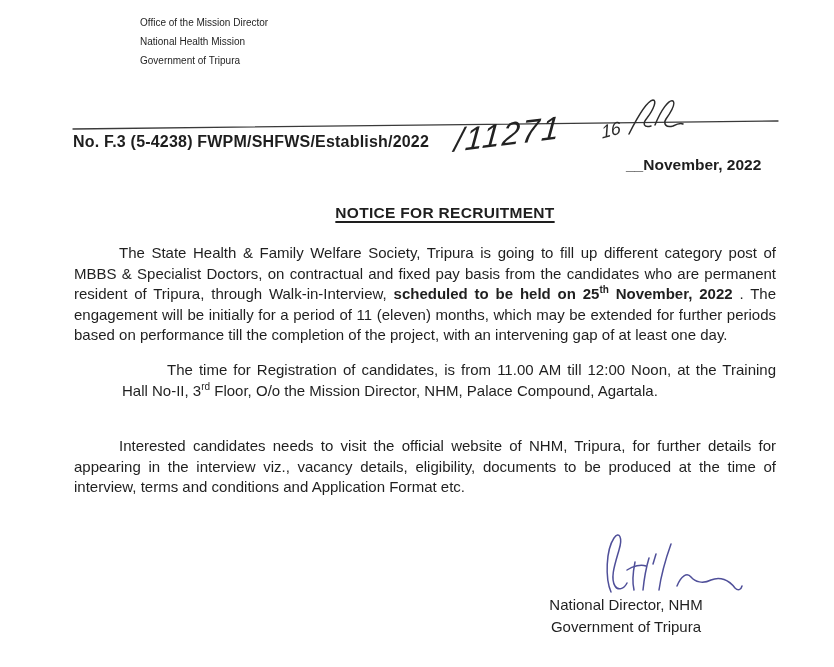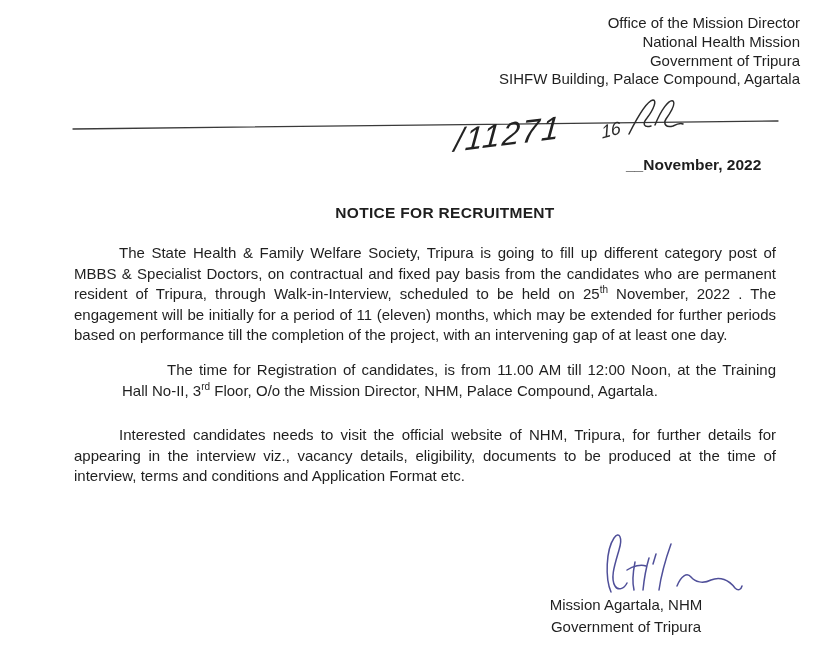--- a/index.html
+++ b/index.html
@@ -7,21 +7,21 @@
     position:relative;
     width:834px;height:667px;
     background:#ffffff;
     font-family:"Liberation Sans", sans-serif;
     color:#1e1e1e;
     overflow:hidden;
   }
   
   .letterhead{
     position:absolute;top:14px;left:140px;width:660px;
-    text-align:right;font-size:15px;line-height:18.8px;color:#1f1f1f;
+    text-align:left;font-size:10px;line-height:18.8px;color:#1f1f1f;
   }
   
   .rule-svg{position:absolute;left:66px;top:115px;width:716px;height:18px;}
   
   .ref-no{
     position:absolute;left:73px;top:133px;
     font-weight:bold;font-size:16px;letter-spacing:.2px;white-space:nowrap;
   }
   .hw-number{
     position:absolute;left:456px;top:122px;
@@ -39,57 +39,58 @@
   .notice-date{
     position:absolute;left:626px;top:130px;
     font-weight:bold;font-size:15.5px;white-space:nowrap;margin-top:26px;
   }
   
   .title{
     position:absolute;top:204px;left:112px;width:666px;
     text-align:center;font-size:15.5px;font-weight:bold;margin:0;
   }
   .title-inner{
+    text-decoration:underline;
     text-decoration-thickness:1.8px;
     text-underline-offset:3px;
     letter-spacing:.3px;
   }
   
   .body-text{
     position:absolute;left:74px;top:243px;width:702px;
     font-size:15px;line-height:20.6px;text-align:justify;color:#1f1f1f;
   }
   .body-text p{margin:0;text-indent:45px;}
   .body-text p.p2{margin-top:14px;margin-left:48px;}
-  .body-text p.p3{margin-top:24px;}
-  .body-text b{font-weight:normal;}
+  .body-text p.p3{margin-top:35px;}
+  .body-text b{font-weight:bold;}
   sup{font-size:10px;line-height:0;vertical-align:super;}
   
   .signature-svg{position:absolute;left:593px;top:528px;width:150px;height:72px;}
   .signoff{
     position:absolute;left:518px;top:594px;width:216px;
     text-align:center;font-size:15px;line-height:21.5px;color:#1f1f1f;
   }
 </style>
 </head>
 <body>
 
 <div class="page">
 
   <header class="letterhead">
     <div>Office of the Mission Director</div>
     <div>National Health Mission</div>
     <div>Government of Tripura</div>
-    <div>SIHFW Building, Palace Compound, Agartala</div>
   </header>
 
   <svg class="rule-svg" viewBox="0 0 716 18">
     <line x1="7" y1="14" x2="712" y2="6" stroke="#3a3a3a" stroke-width="1.3" stroke-linecap="round"></line>
   </svg>
 
+  <span class="ref-no">No. F.3 (5-4238) FWPM/SHFWS/Establish/2022</span>
   <span class="hw-number">/11271</span>
   <span class="hw-day">16</span>
 
   <svg class="initials-svg" viewBox="0 0 58 42">
     <g fill="none" stroke="#2c2c2c" stroke-width="1.5" stroke-linecap="round">
       <path d="M3,38 C11,22 21,5 27,4 C31,4 28,13 21,22 C16,28 18,32 25,30"></path>
       <path d="M29,29 C35,14 43,3 47,5 C50,8 45,16 40,23 C37,28 40,32 47,30 C51,28 55,27 57,28"></path>
     </g>
   </svg>
 
@@ -109,17 +110,17 @@
       <path d="M42,34 C40,44 39,54 41,62"></path>
       <path d="M34,42 C40,38 48,36 53,38"></path>
       <path d="M56,30 C53,40 51,52 50,62"></path>
       <path d="M63,26 L60,36"></path>
       <path d="M78,16 C73,30 68,48 66,62"></path>
       <path d="M84,58 C88,48 94,44 98,49 C102,54 110,56 118,52 C127,48 136,52 142,60 C145,63 148,62 149,58"></path>
     </g>
   </svg>
 
   <div class="signoff">
-    <div>Mission Agartala, NHM</div>
+    <div>National Director, NHM</div>
     <div>Government of Tripura</div>
   </div>
 
 </div>
 
 </body></html>

